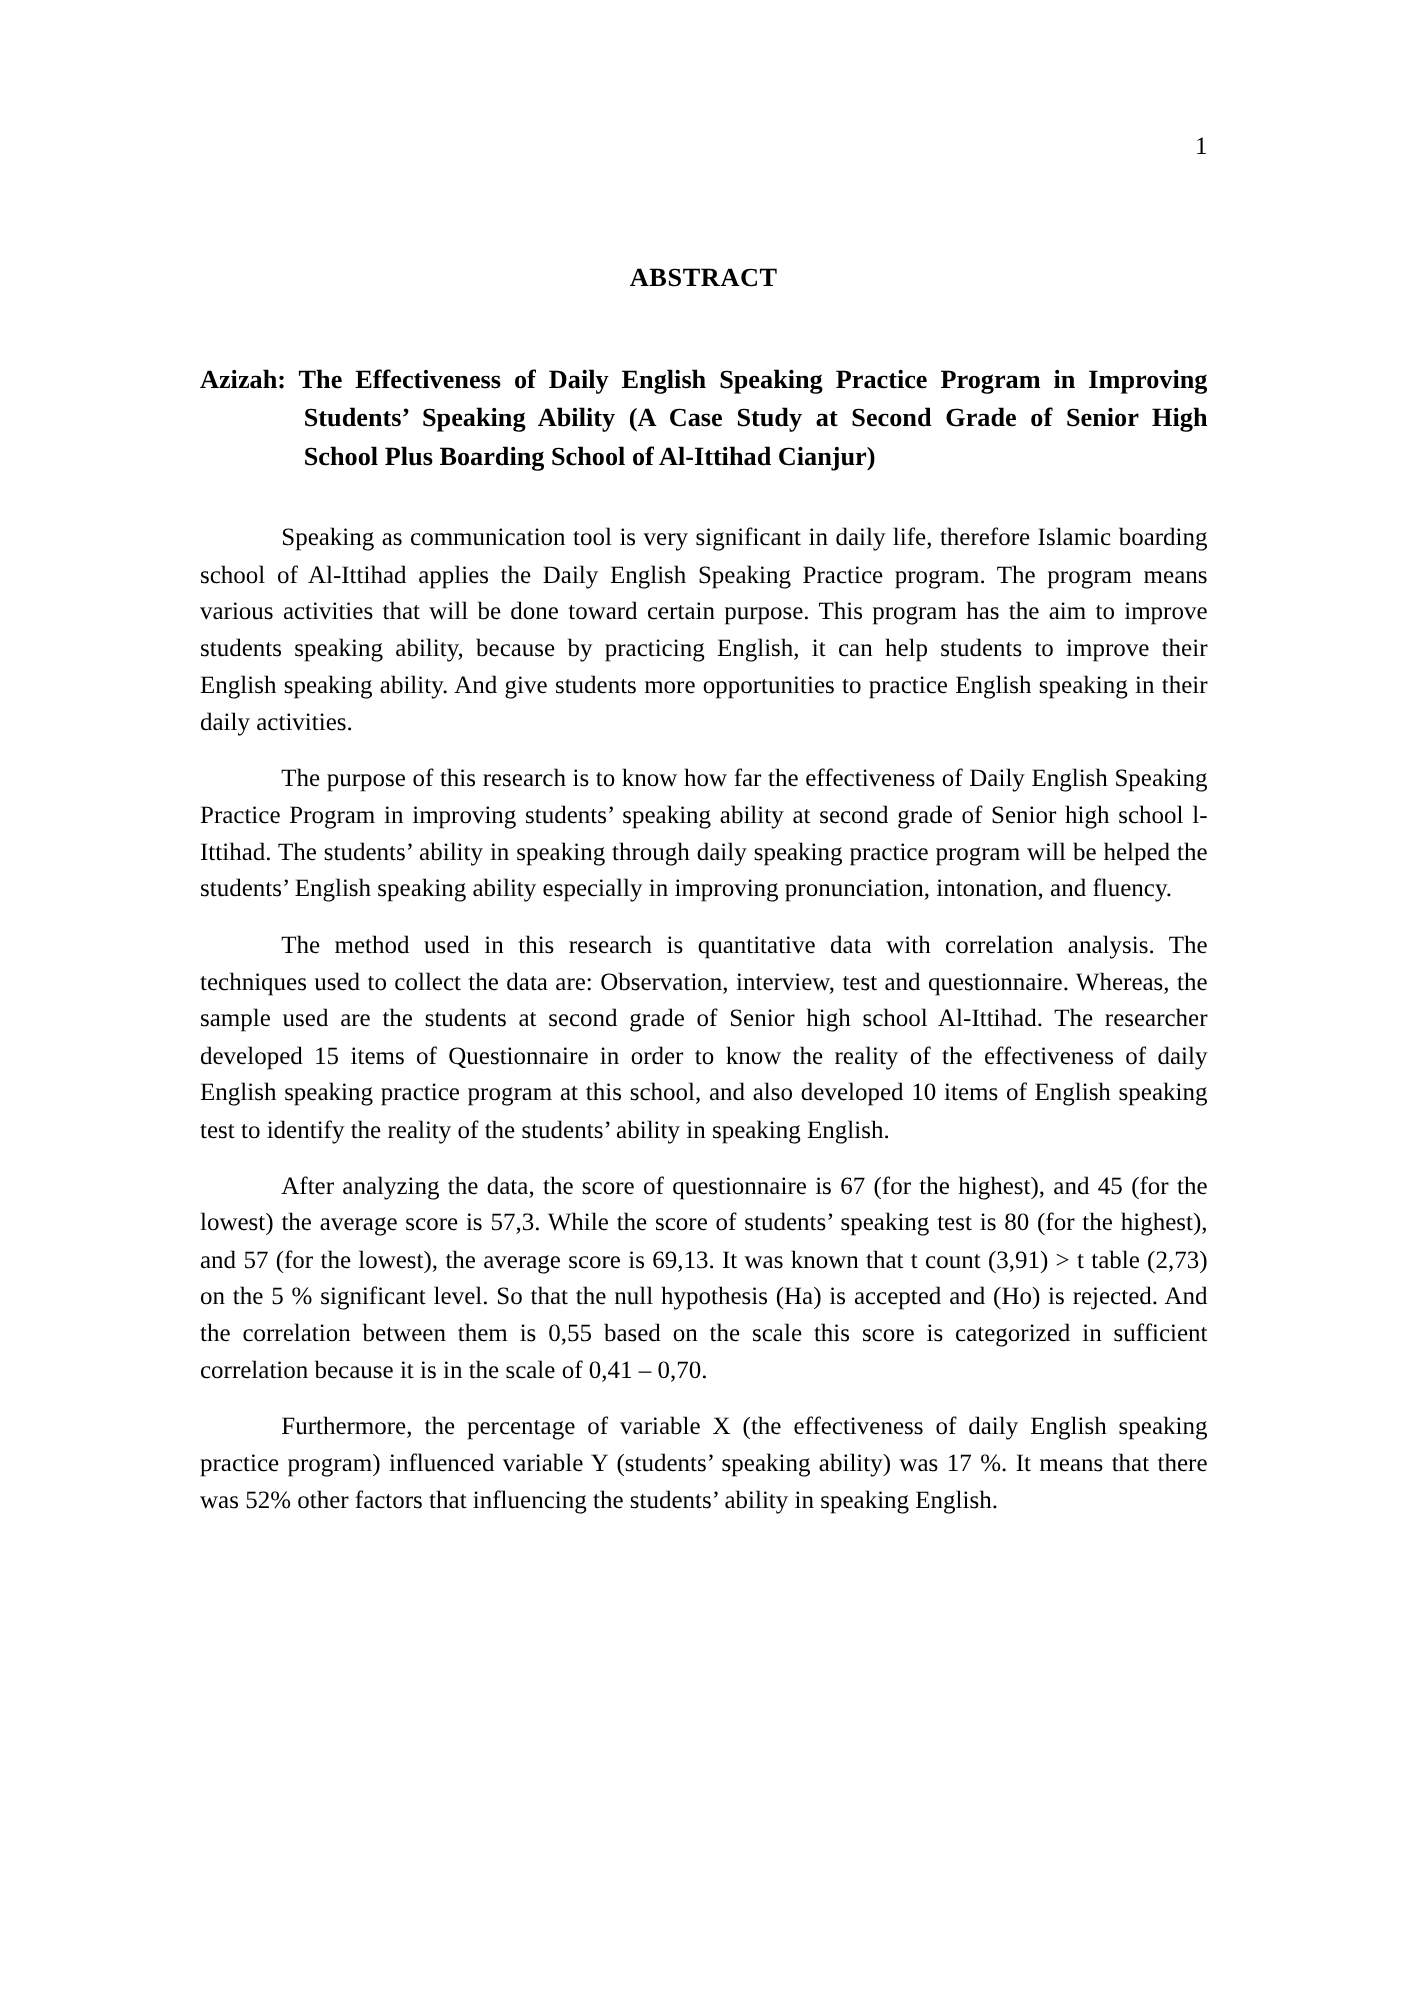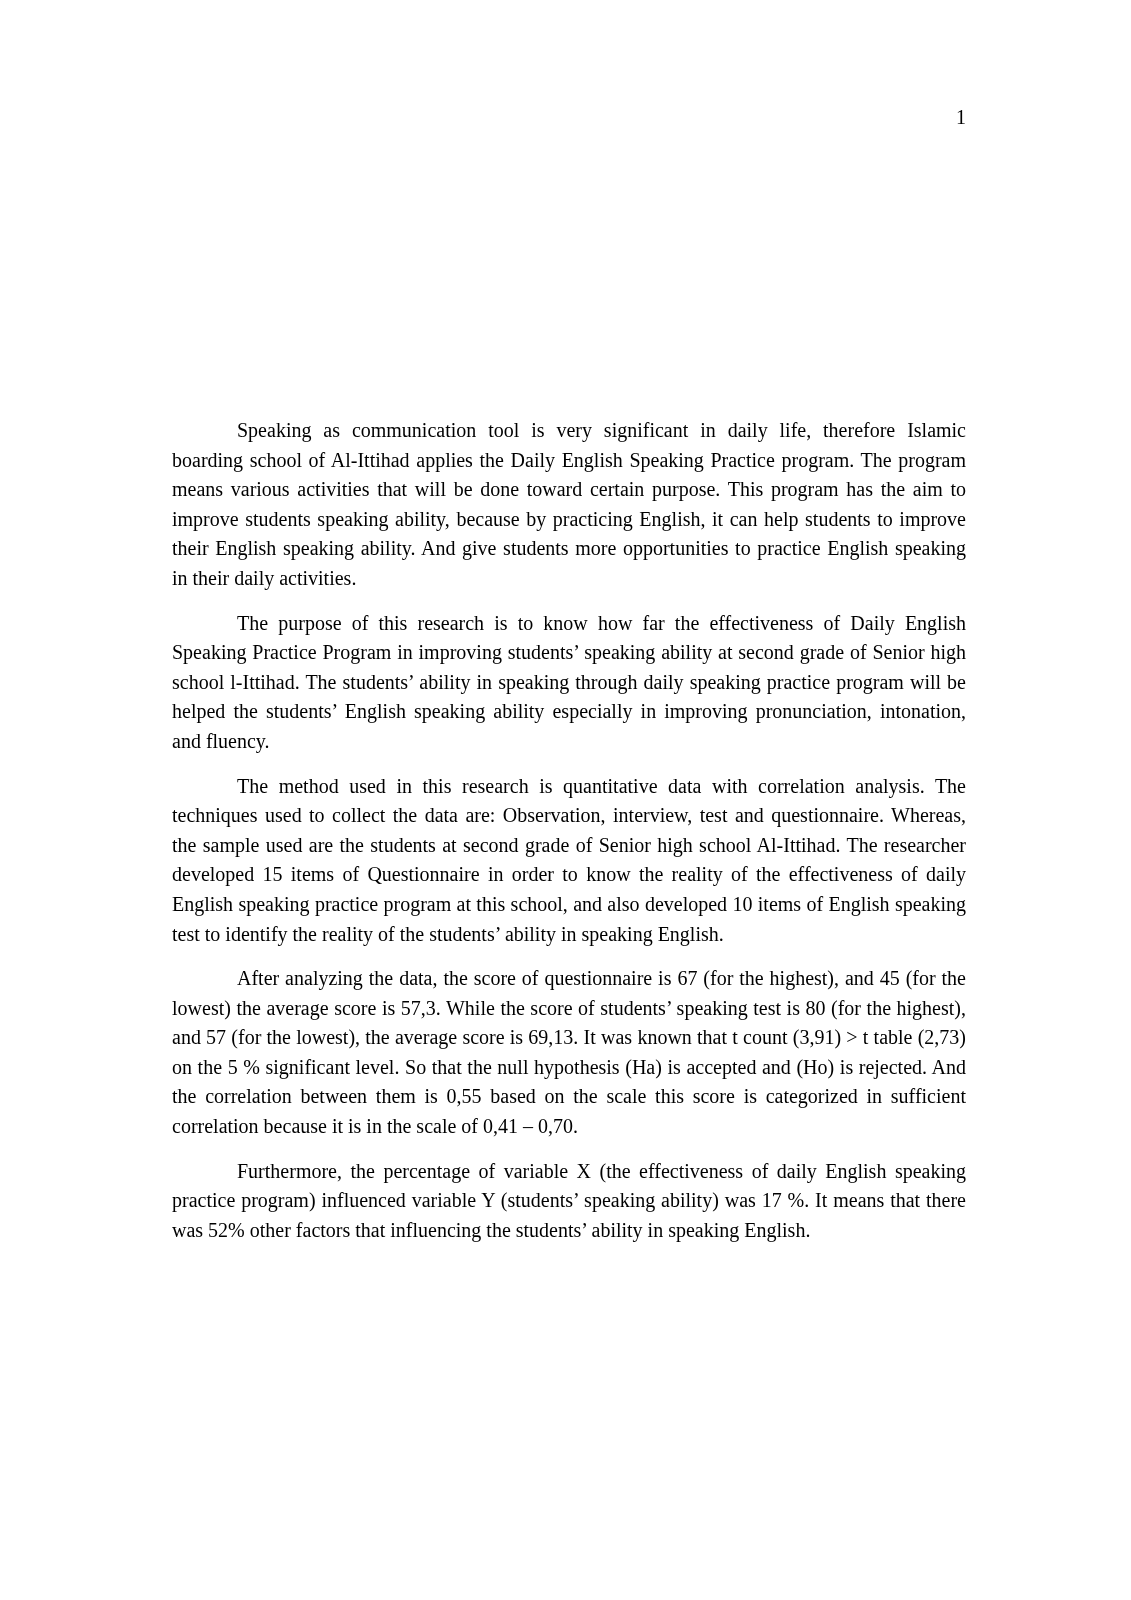--- a/index.html
+++ b/index.html
@@ -49,35 +49,37 @@
     box-sizing: border-box;
     margin: 0;
   }
   .body-text {
     position: absolute;
     top: 416px;
     left: 160px;
     width: 806px;
   }
   .body-text p {
-    margin: 0 0 15px 12px;
+    margin: 0 0 15px 0;
     font-size: 20px;
     line-height: 29.6px;
     text-align: justify;
     text-indent: 65px;
   }
 </style>
 </head>
 <body>
 
 <div class="page">
 
   <div class="page-number">1</div>
 
+  <div class="abstract-heading">ABSTRACT</div>
 
+  <p class="thesis-title"><span>Azizah:</span> <span>The Effectiveness of Daily English Speaking Practice Program in Improving Students’ Speaking Ability (A Case Study at Second Grade of Senior High School Plus Boarding School of Al-Ittihad Cianjur)</span></p>
 
   <div class="body-text">
     <p>Speaking as communication tool is very significant in daily life, therefore Islamic boarding school of Al-Ittihad applies the Daily English Speaking Practice program. The program means various activities that will be done toward certain purpose. This program has the aim to improve students speaking ability, because by practicing English, it can help students to improve their English speaking ability. And give students more opportunities to practice English speaking in their daily activities.</p>
     <p>The purpose of this research is to know how far the effectiveness of Daily English Speaking Practice Program in improving students’ speaking ability at second grade of Senior high school l-Ittihad. The students’ ability in speaking through daily speaking practice program will be helped the students’ English speaking ability especially in improving pronunciation, intonation, and fluency.</p>
     <p>The method used in this research is quantitative data with correlation analysis. The techniques used to collect the data are: Observation, interview, test and questionnaire. Whereas, the sample used are the students at second grade of Senior high school Al-Ittihad. The researcher developed 15 items of Questionnaire in order to know the reality of the effectiveness of daily English speaking practice program at this school, and also developed 10 items of English speaking test to identify the reality of the students’ ability in speaking English.</p>
     <p>After analyzing the data, the score of questionnaire is 67 (for the highest), and 45 (for the lowest) the average score is 57,3. While the score of students’ speaking test is 80 (for the highest), and 57 (for the lowest), the average score is 69,13. It was known that t count (3,91) &gt; t table (2,73) on the 5 % significant level. So that the null hypothesis (Ha) is accepted and (Ho) is rejected. And the correlation between them is 0,55 based on the scale this score is categorized in sufficient correlation because it is in the scale of 0,41 – 0,70.</p>
     <p>Furthermore, the percentage of variable X (the effectiveness of daily English speaking practice program) influenced variable Y (students’ speaking ability) was 17 %. It means that there was 52% other factors that influencing the students’ ability in speaking English.</p>
   </div>
 
 </div>

